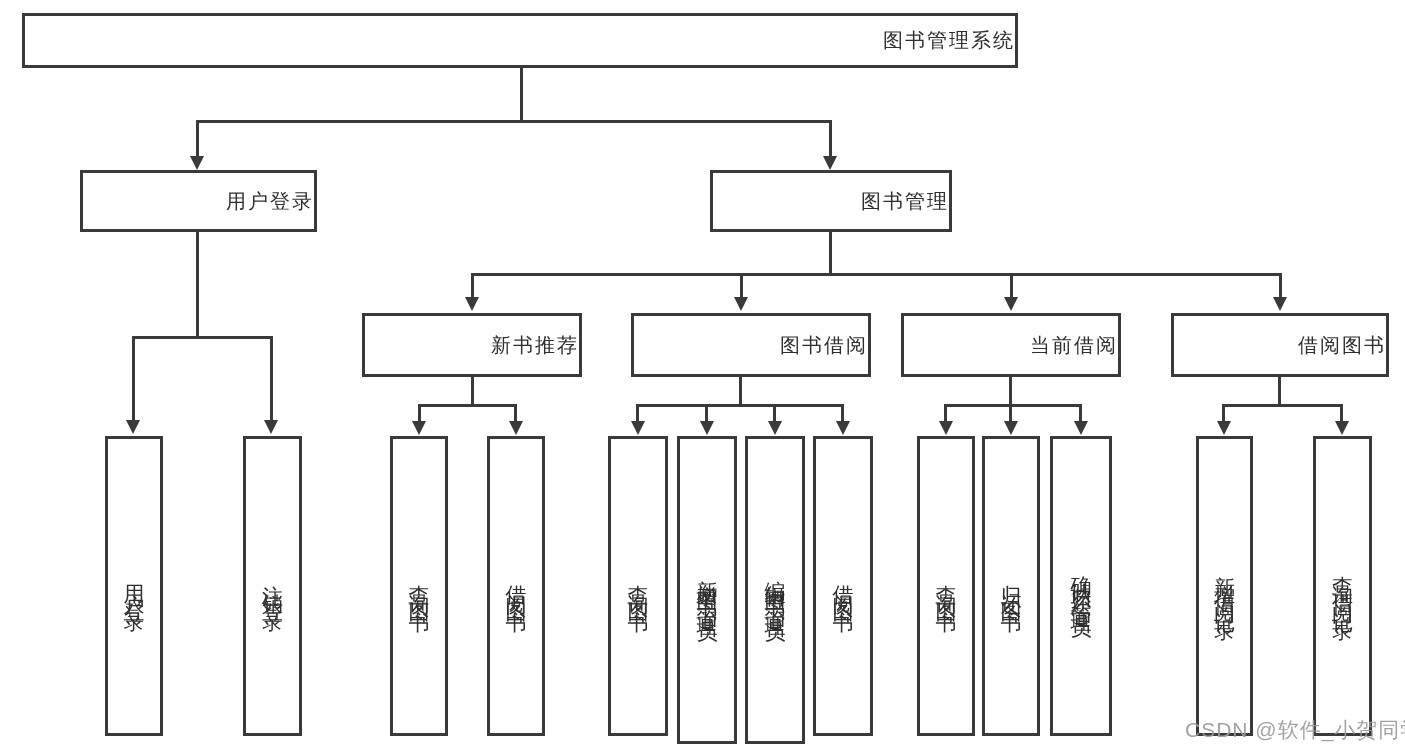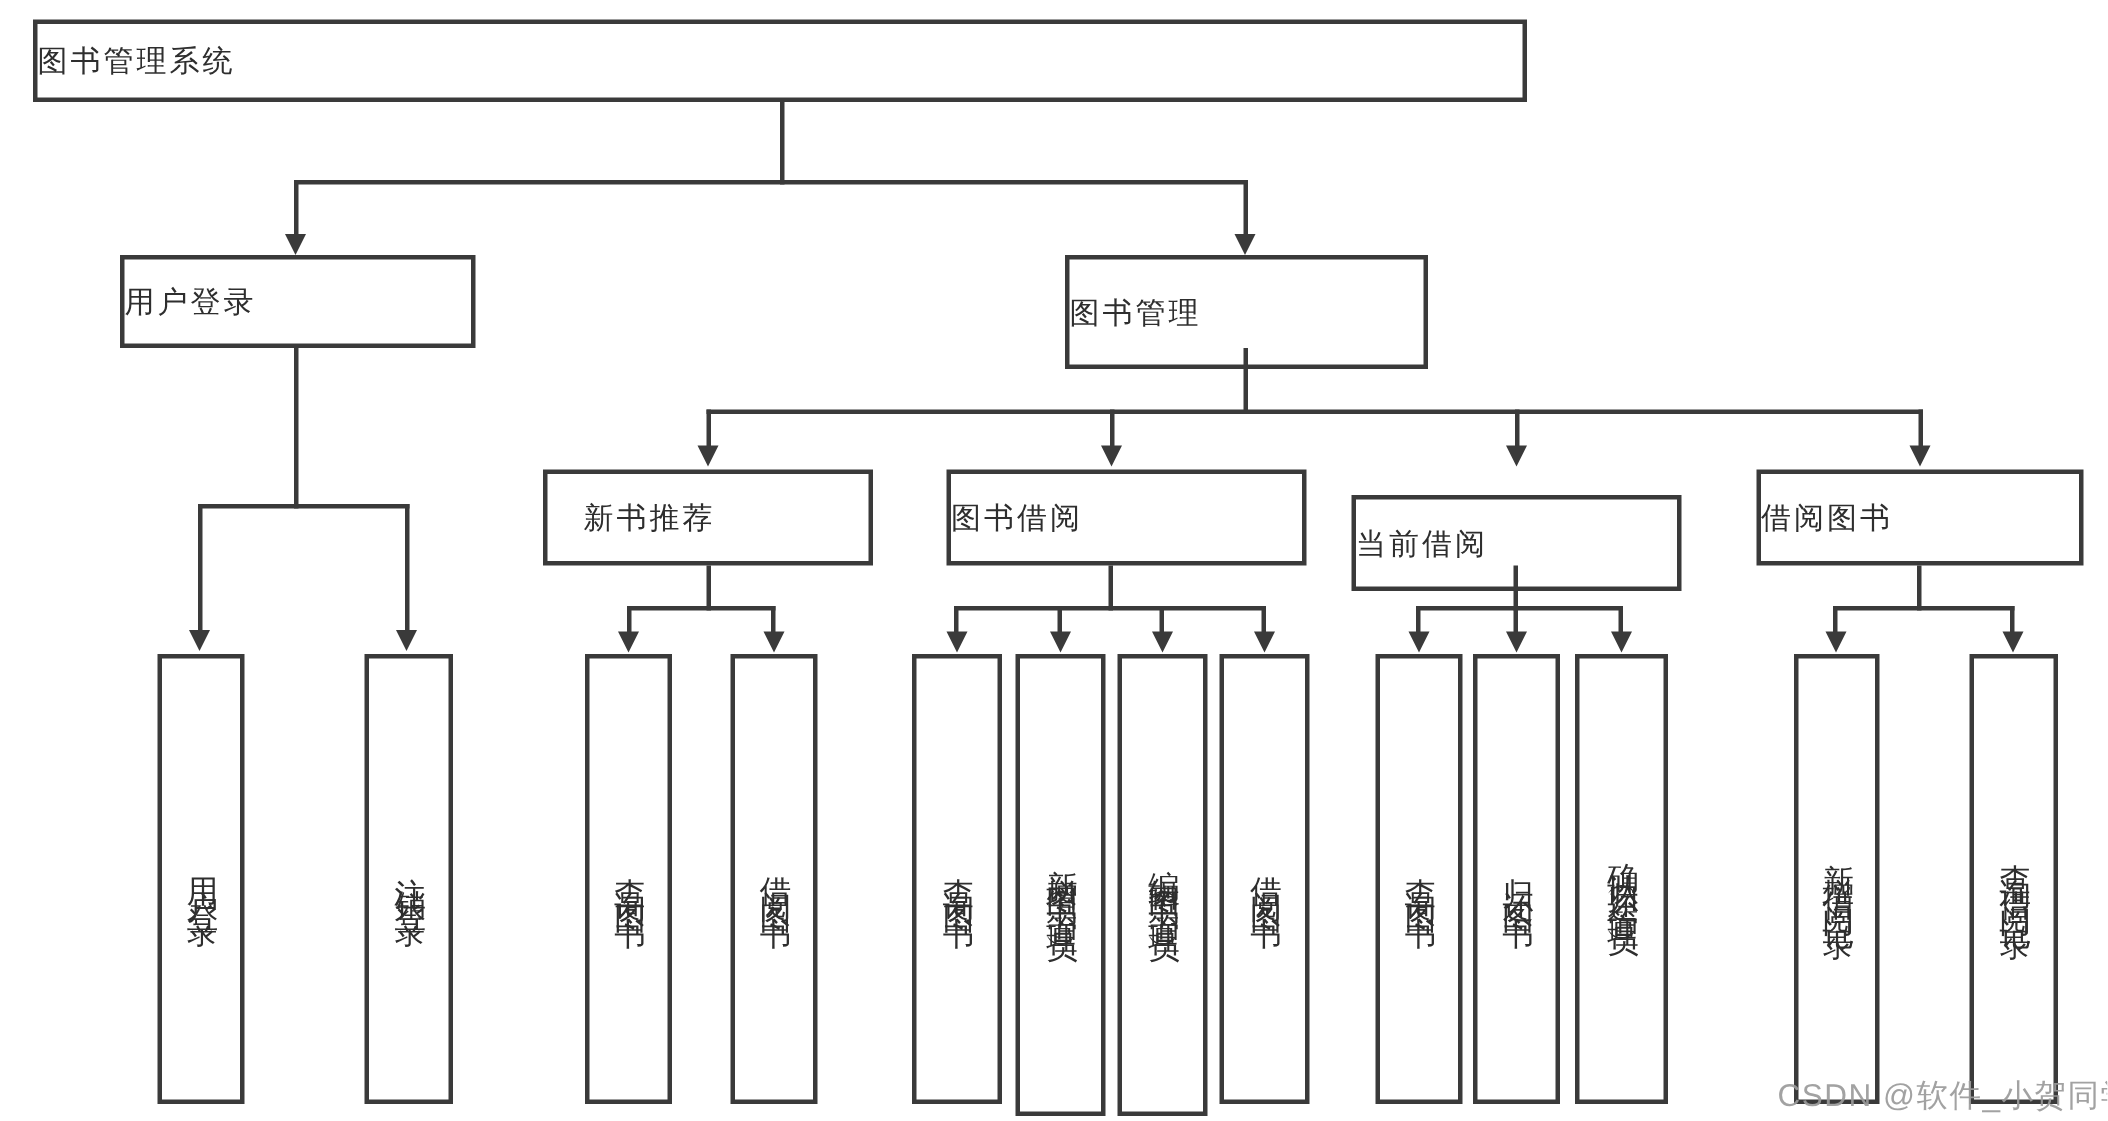--- a/index.html
+++ b/index.html
@@ -9,21 +9,21 @@
     background:#ffffff;
     font-family:"Liberation Sans", sans-serif;
     color:#2b2b2b;
     overflow:hidden;
   }
   .hbox{
     position:absolute;
     box-sizing:border-box;
     border:3px solid #3a3a3a;
     background:#ffffff;
-    display:flex;align-items:center;justify-content:flex-start;
+    display:flex;align-items:center;justify-content:flex-end;
     font-size:20px;letter-spacing:2px;color:#2e2e2e;
   }
   .vbox{
     position:absolute;
     box-sizing:border-box;
     border:3px solid #3a3a3a;
     background:#ffffff;
     display:flex;align-items:center;justify-content:center;
     writing-mode:vertical-rl;text-orientation:mixed;
     font-size:21px;letter-spacing:9px;color:#2e2e2e;
@@ -58,21 +58,21 @@
   <div class="vline" style="left:520px;top:68px;height:55px;"></div>
   <div class="hline" style="left:196px;top:120px;width:636px;"></div>
   <div class="vline" style="left:196px;top:120px;height:38px;"></div>
   <div class="arrow-down" style="left:190px;top:156px;"></div>
   <div class="vline" style="left:829px;top:120px;height:38px;"></div>
   <div class="arrow-down" style="left:823px;top:156px;"></div>
 
   <div class="hbox" style="left:80px;top:170px;width:237px;height:62px;">
     <span>用户登录</span>
   </div>
-  <div class="hbox" style="left:710px;top:170px;width:242px;height:76px;">
+  <div class="hbox" style="left:710px;top:170px;width:242px;height:62px;">
     <span>图书管理</span>
   </div>
 
   <div class="vline" style="left:196px;top:232px;height:107px;"></div>
   <div class="hline" style="left:132px;top:336px;width:141px;"></div>
   <div class="vline" style="left:132px;top:336px;height:85px;"></div>
   <div class="arrow-down" style="left:126px;top:420px;"></div>
   <div class="vline" style="left:270px;top:336px;height:85px;"></div>
   <div class="arrow-down" style="left:264px;top:420px;"></div>
 
@@ -86,21 +86,21 @@
   <div class="arrow-down" style="left:1004px;top:297px;"></div>
   <div class="vline" style="left:1279px;top:273px;height:26px;"></div>
   <div class="arrow-down" style="left:1273px;top:297px;"></div>
 
   <div class="hbox" style="left:362px;top:313px;width:220px;height:64px;padding-left:24px;">
     <span>新书推荐</span>
   </div>
   <div class="hbox" style="left:631px;top:313px;width:240px;height:64px;">
     <span>图书借阅</span>
   </div>
-  <div class="hbox" style="left:901px;top:313px;width:220px;height:64px;margin-top:17px;">
+  <div class="hbox" style="left:901px;top:313px;width:220px;height:64px;">
     <span>当前借阅</span>
   </div>
   <div class="hbox" style="left:1171px;top:313px;width:218px;height:64px;">
     <span>借阅图书</span>
   </div>
 
   <div class="vline" style="left:471px;top:377px;height:30px;"></div>
   <div class="hline" style="left:418px;top:404px;width:99px;"></div>
   <div class="vline" style="left:418px;top:404px;height:18px;"></div>
   <div class="arrow-down" style="left:412px;top:421px;"></div>

